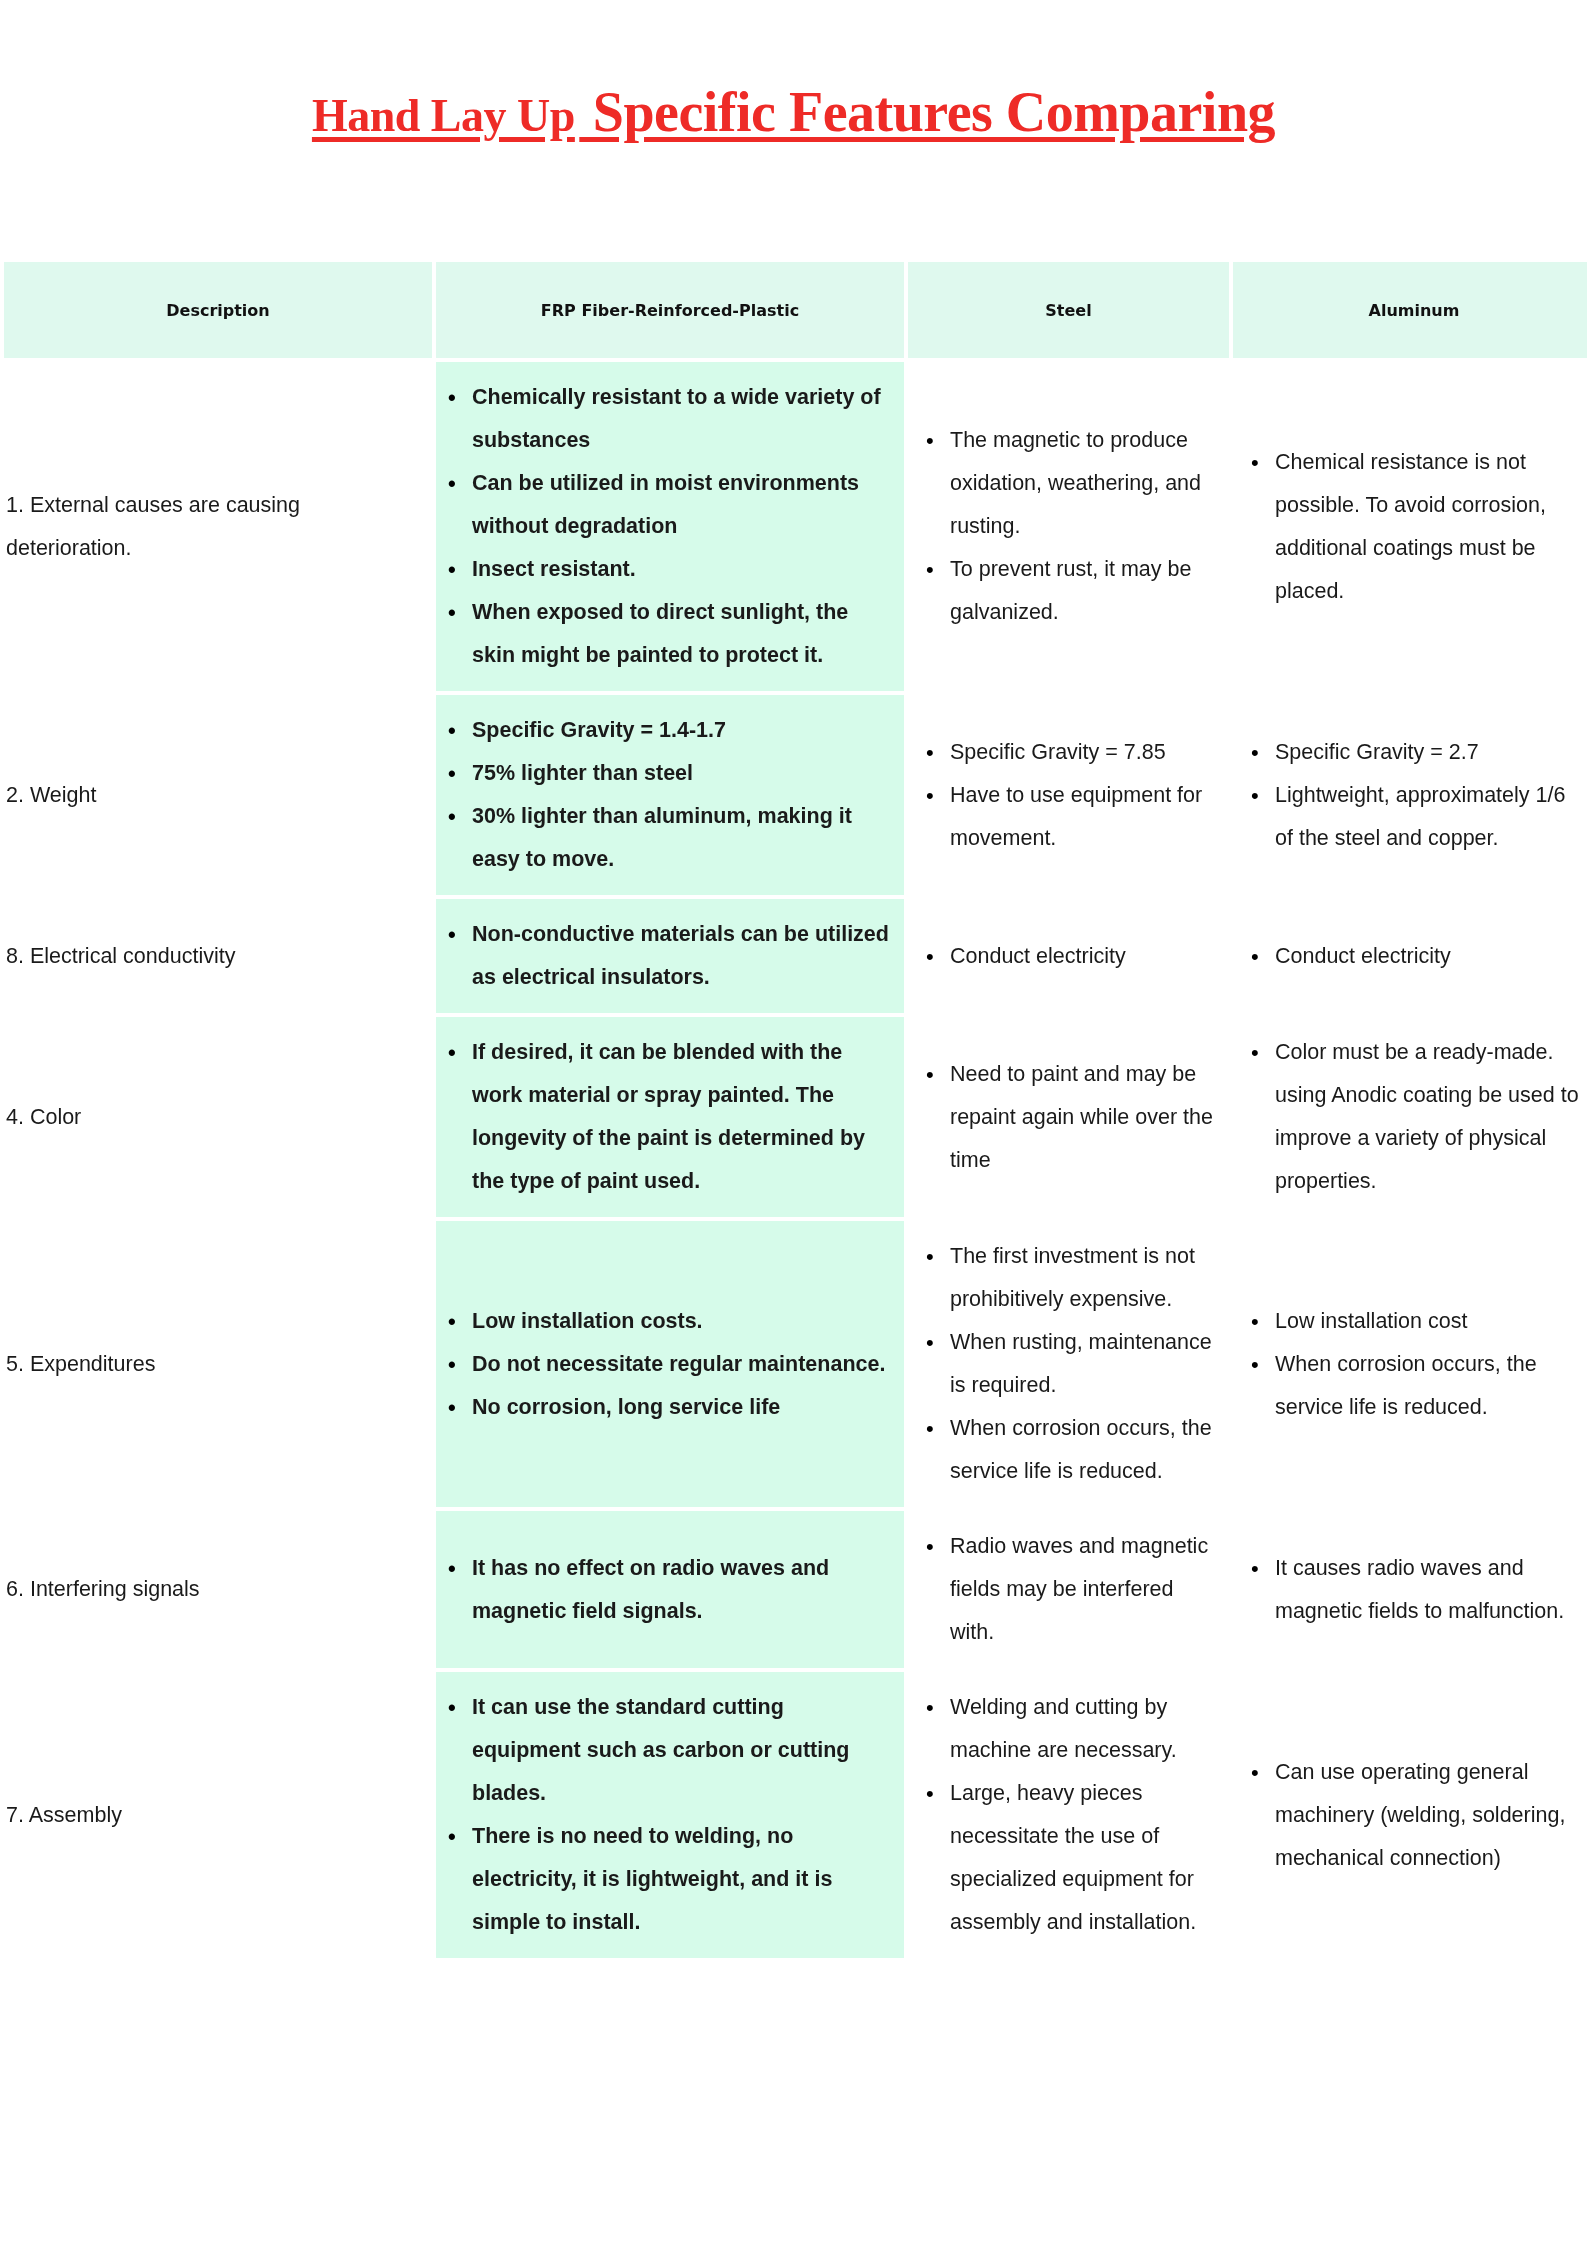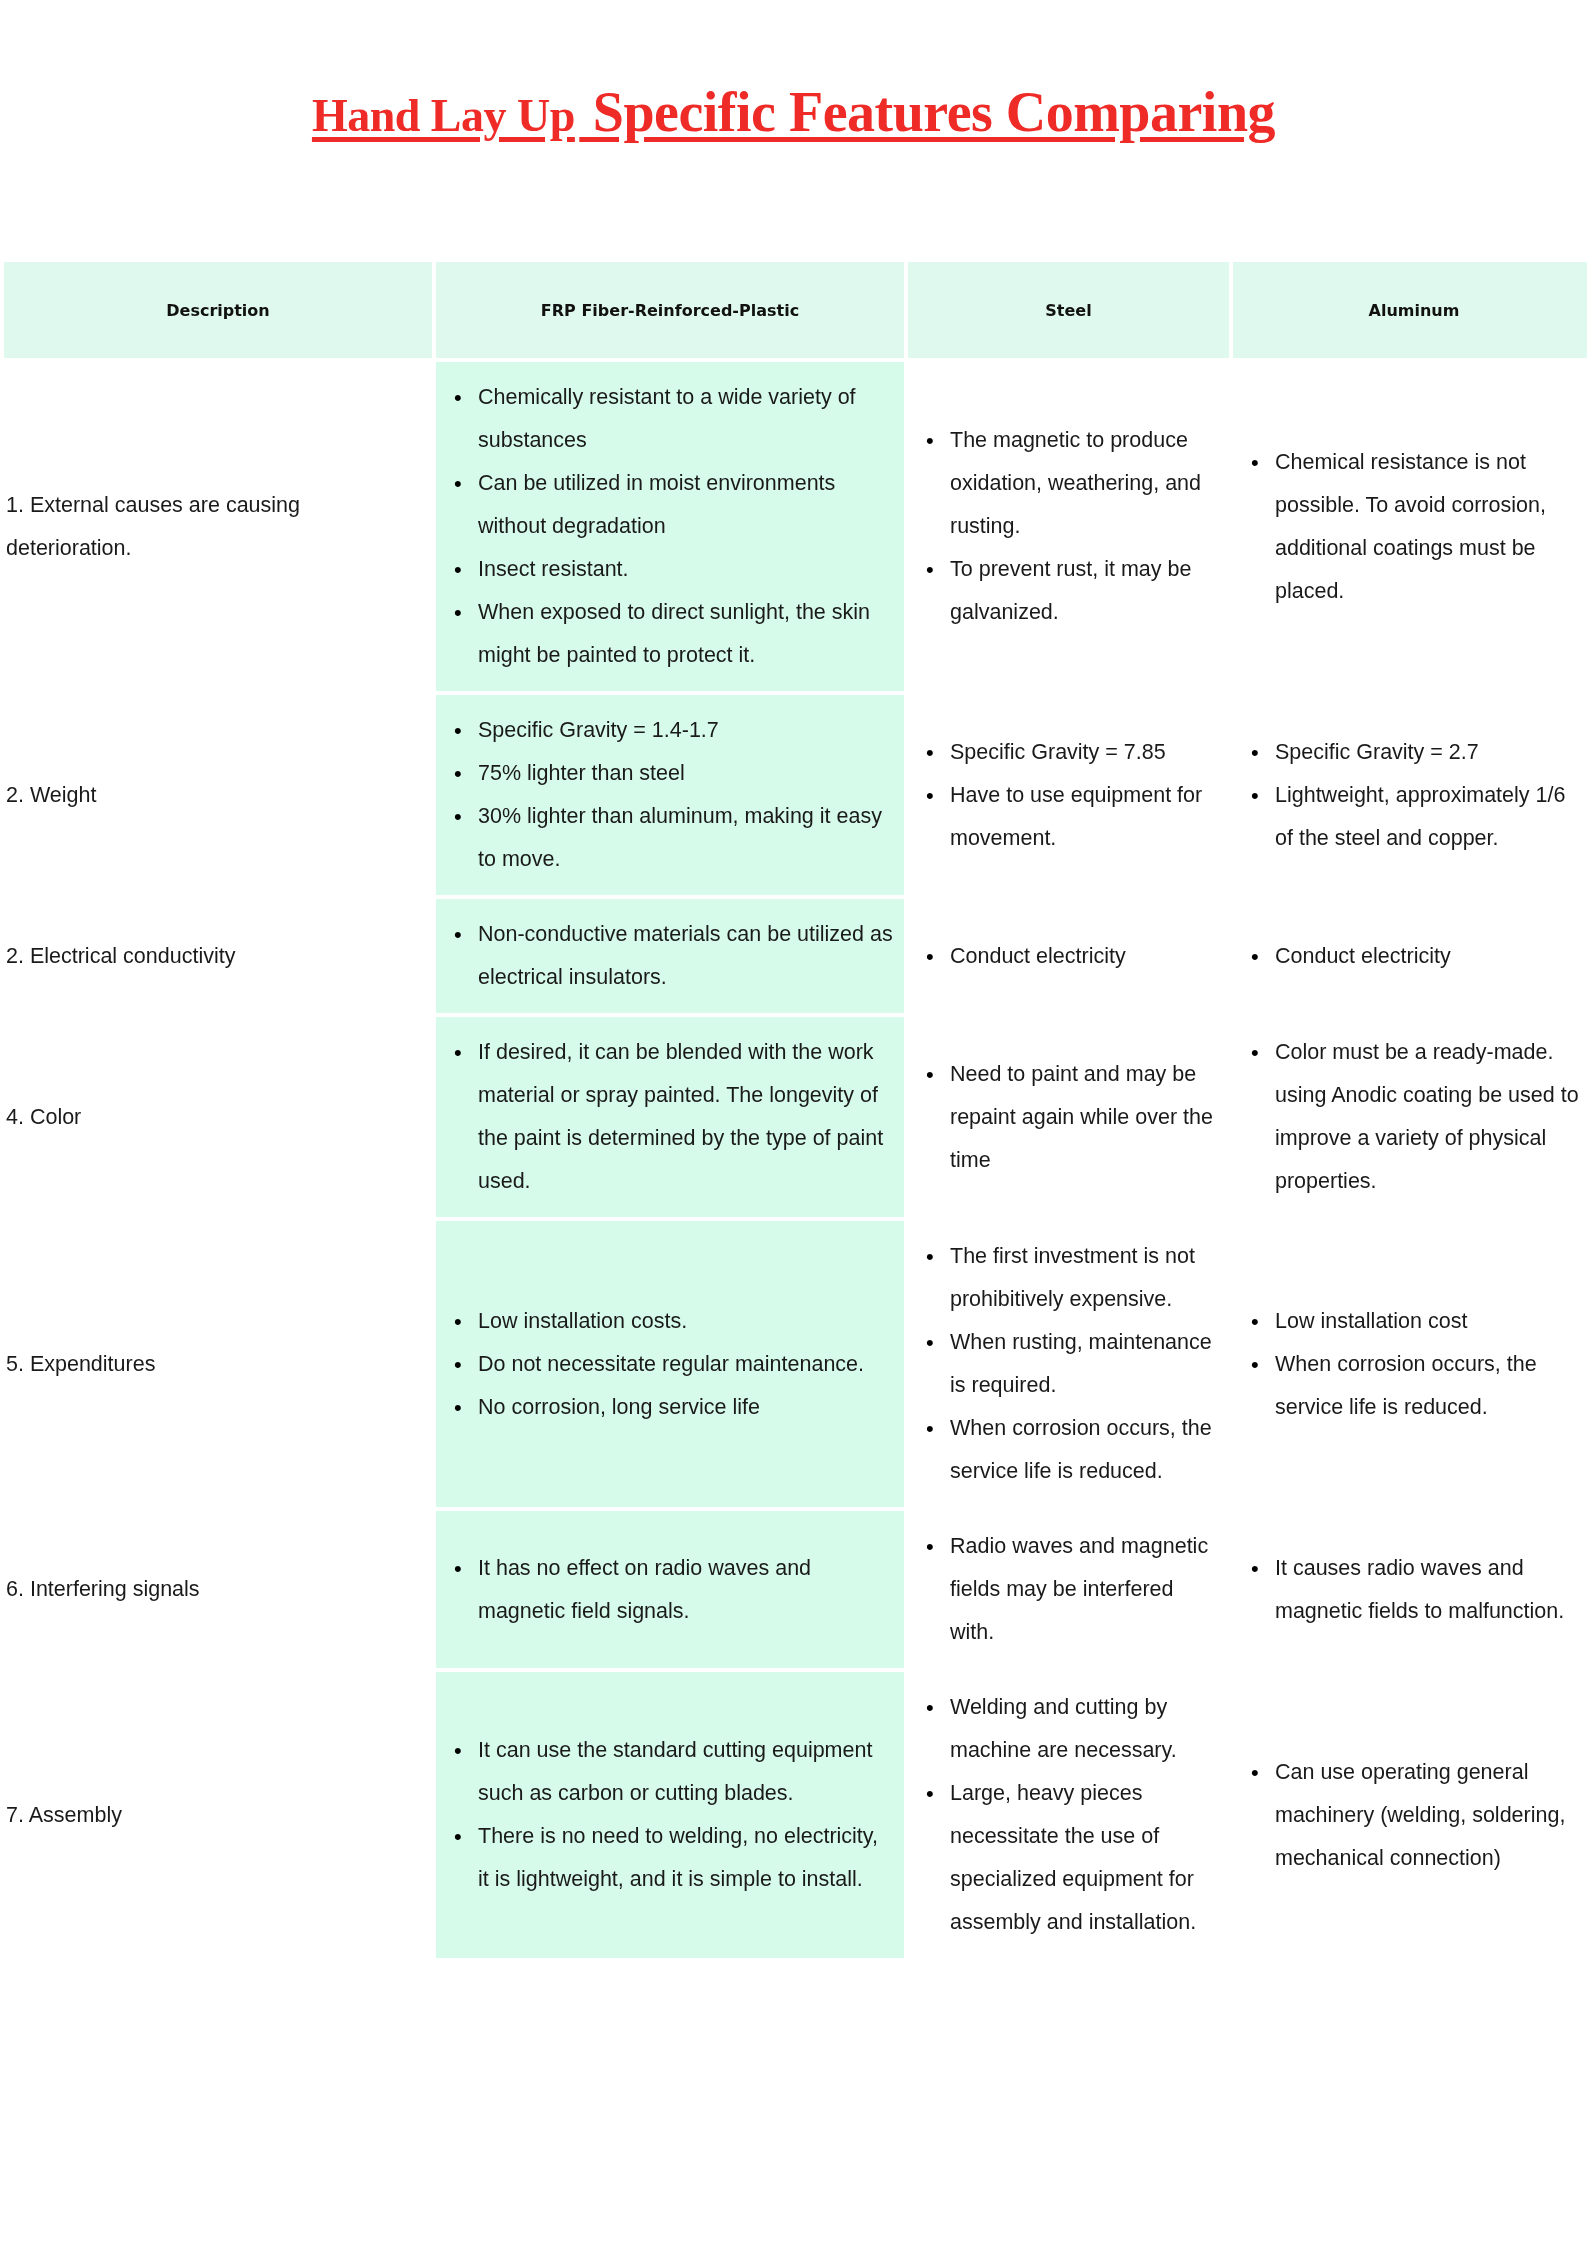--- a/index.html
+++ b/index.html
@@ -70,22 +70,22 @@
     line-height: 2.0;
     color: #1a1a1a;
   }
   .cmp-table td.desc {
     background: #ffffff;
     padding-left: 2px;
     padding-right: 14px;
   }
   .cmp-table td.frp {
     background: #d6fbea;
-    padding-left: 6px;
     padding-right: 10px;
+    font-weight: bold;
   }
   .cmp-table td.steel,
   .cmp-table td.alum {
     background: #ffffff;
     padding-left: 6px;
   }
 
   ul.bullets {
     margin: 0;
     padding: 0 0 0 36px;
@@ -174,21 +174,21 @@
         </td>
         <td class="alum">
           <ul class="bullets">
             <li>Specific Gravity = 2.7</li>
             <li>Lightweight, approximately 1/6 of the steel and copper.</li>
           </ul>
         </td>
       </tr>
       <tr>
         <td class="desc">
-          <span class="desc-text"> 2. Electrical conductivity</span>
+          <span class="desc-text"> 8. Electrical conductivity</span>
         </td>
         <td class="frp">
           <ul class="bullets">
             <li>Non-conductive materials can be utilized as electrical insulators.</li>
           </ul>
         </td>
         <td class="steel">
           <ul class="bullets">
             <li>Conduct electricity</li>
           </ul>

